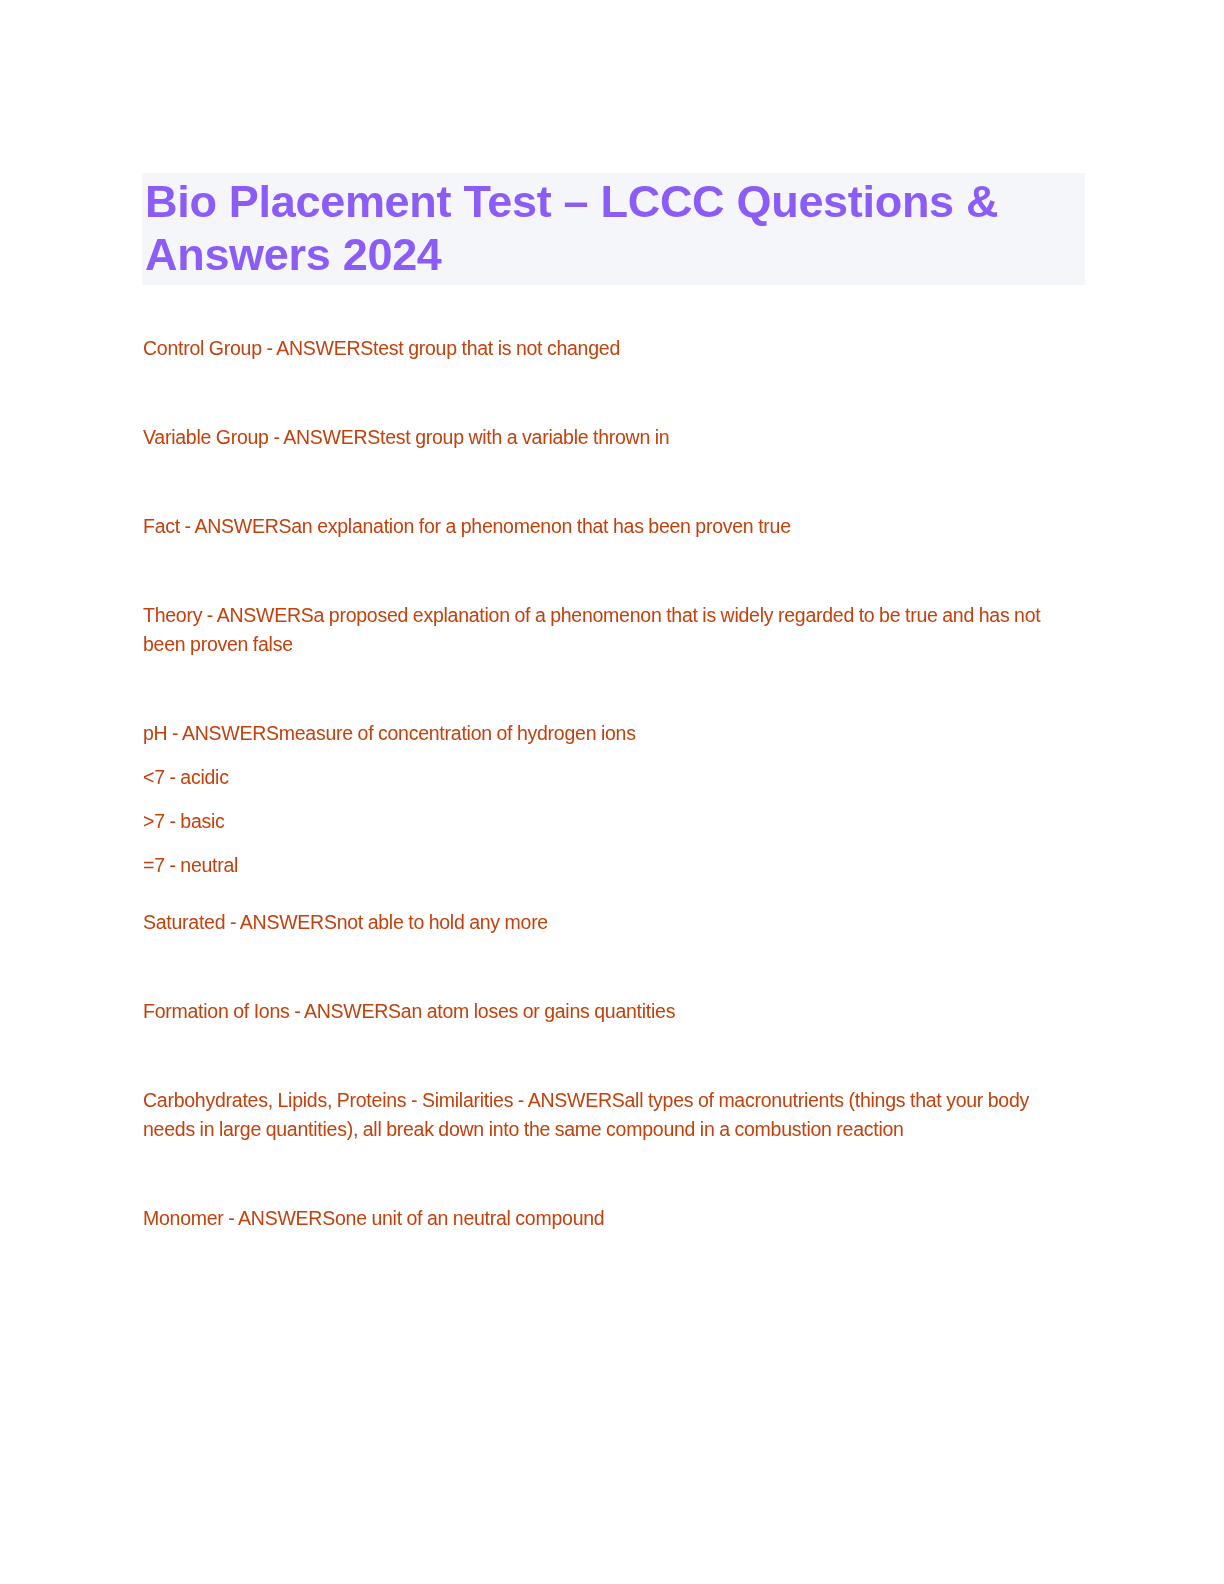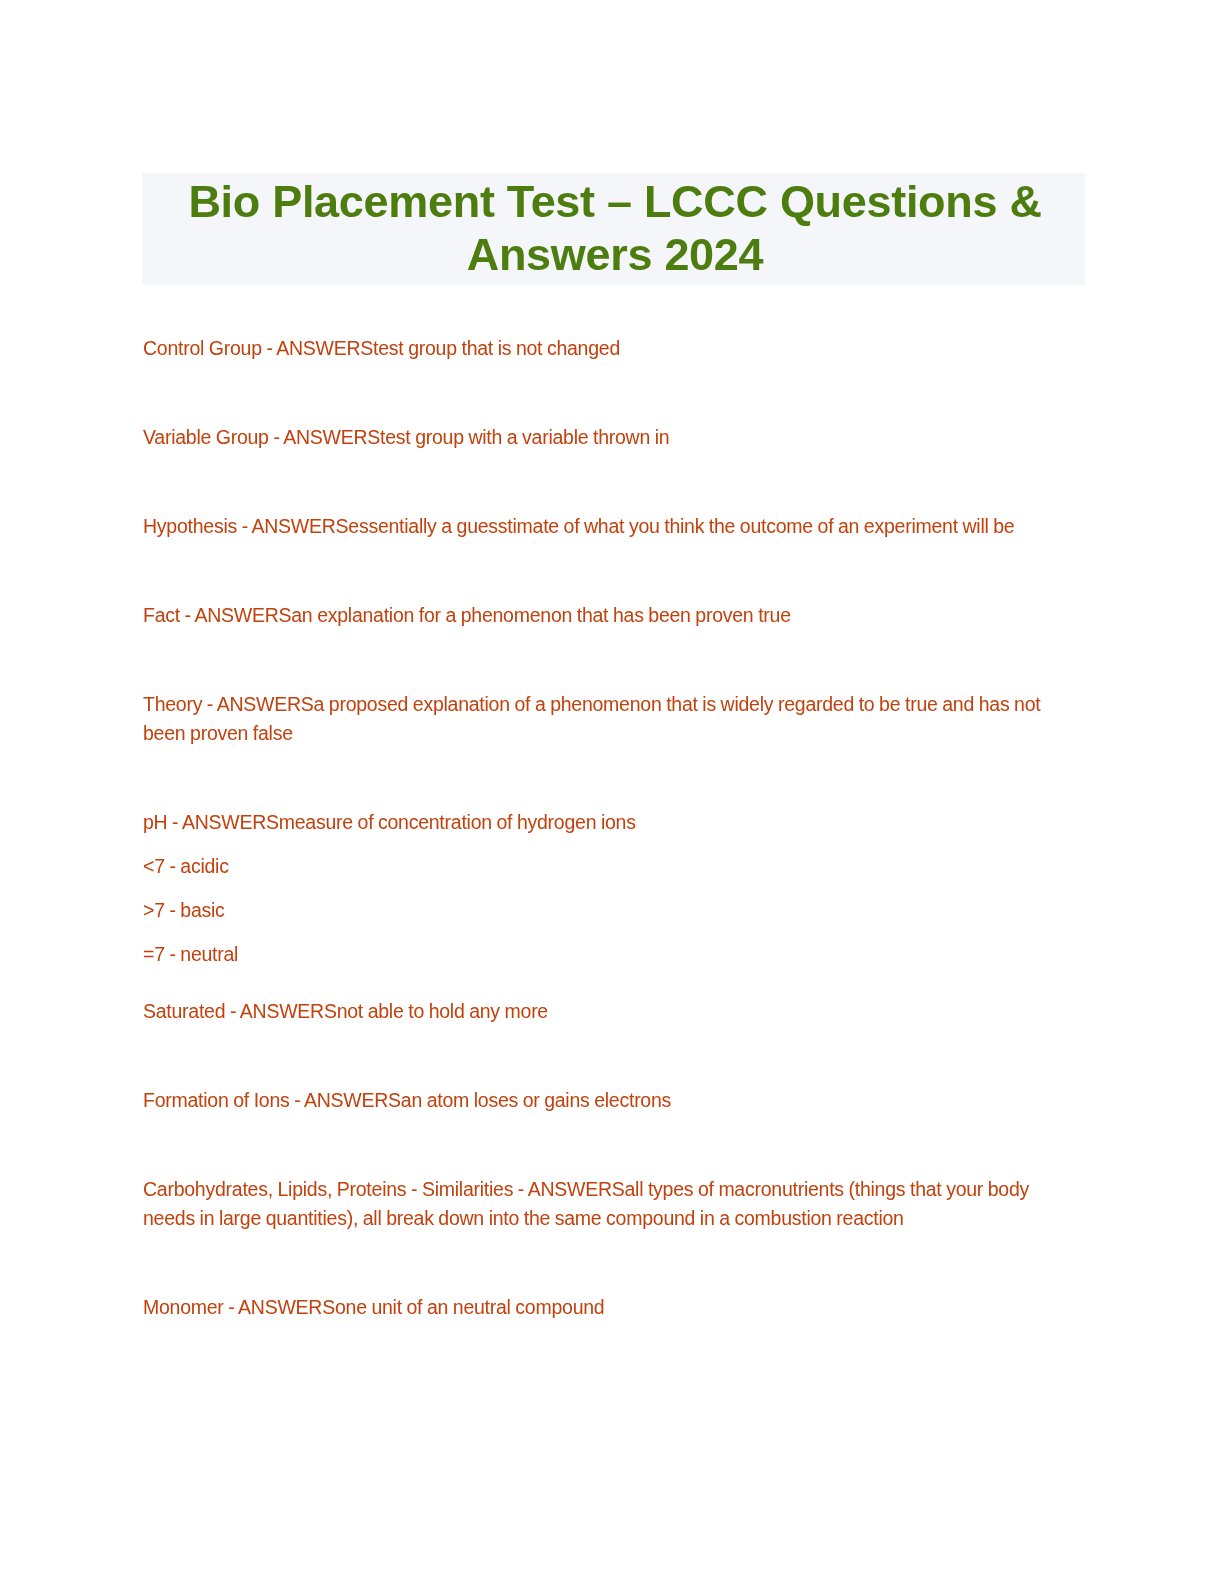--- a/index.html
+++ b/index.html
@@ -63,31 +63,30 @@
   }
   .para.tight-last {
     margin-bottom: 28px;
   }
 </style>
 </head>
 <body>
 
 <div id="page" style="background: rgb(255, 255, 255);">
 
-  <h1 id="doc-title" style="background: rgb(244, 246, 249); color: #4d7c0f; text-align: center;">Bio Placement Test – LCCC Questions &amp; Answers 2024</h1>
+  <h1 id="doc-title" style="background: rgb(244, 246, 249); color: #8b5cf6;">Bio Placement Test – LCCC Questions &amp; Answers 2024</h1>
 
   <div id="body-content">
       <p class="para">Control Group - ANSWERStest group that is not changed</p>
       <p class="para">Variable Group - ANSWERStest group with a variable thrown in</p>
-      <p class="para">Hypothesis - ANSWERSessentially a guesstimate of what you think the outcome of an experiment will be</p>
       <p class="para">Fact - ANSWERSan explanation for a phenomenon that has been proven true</p>
       <p class="para">Theory - ANSWERSa proposed explanation of a phenomenon that is widely regarded to be true and has not been proven false</p>
       <p class="para tight">pH - ANSWERSmeasure of concentration of hydrogen ions</p>
       <p class="para tight">&lt;7 - acidic</p>
       <p class="para tight">&gt;7 - basic</p>
       <p class="para tight-last">=7 - neutral</p>
       <p class="para">Saturated - ANSWERSnot able to hold any more</p>
-      <p class="para">Formation of Ions - ANSWERSan atom loses or gains electrons</p>
+      <p class="para">Formation of Ions - ANSWERSan atom loses or gains quantities</p>
       <p class="para">Carbohydrates, Lipids, Proteins - Similarities - ANSWERSall types of macronutrients (things that your body needs in large quantities), all break down into the same compound in a combustion reaction</p>
       <p class="para">Monomer - ANSWERSone unit of an neutral compound</p>
     </div>
 
 </div>
 
 </body></html>

